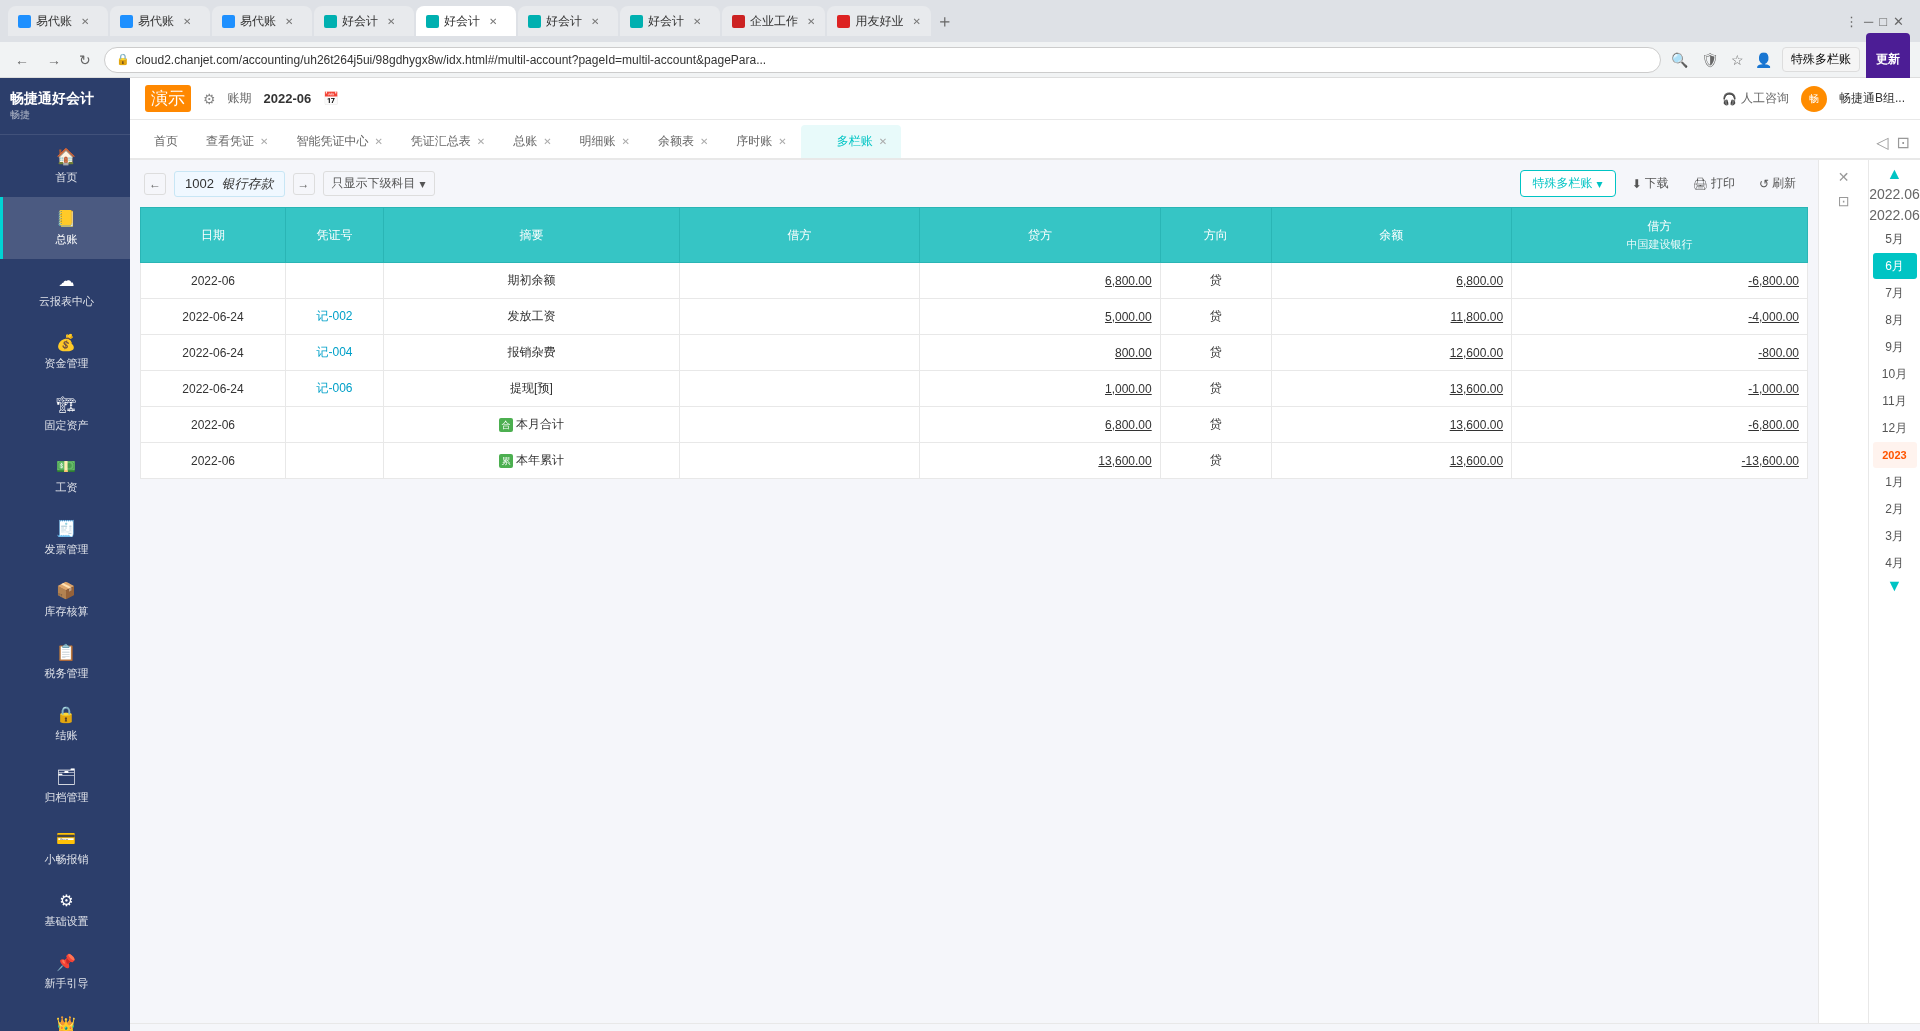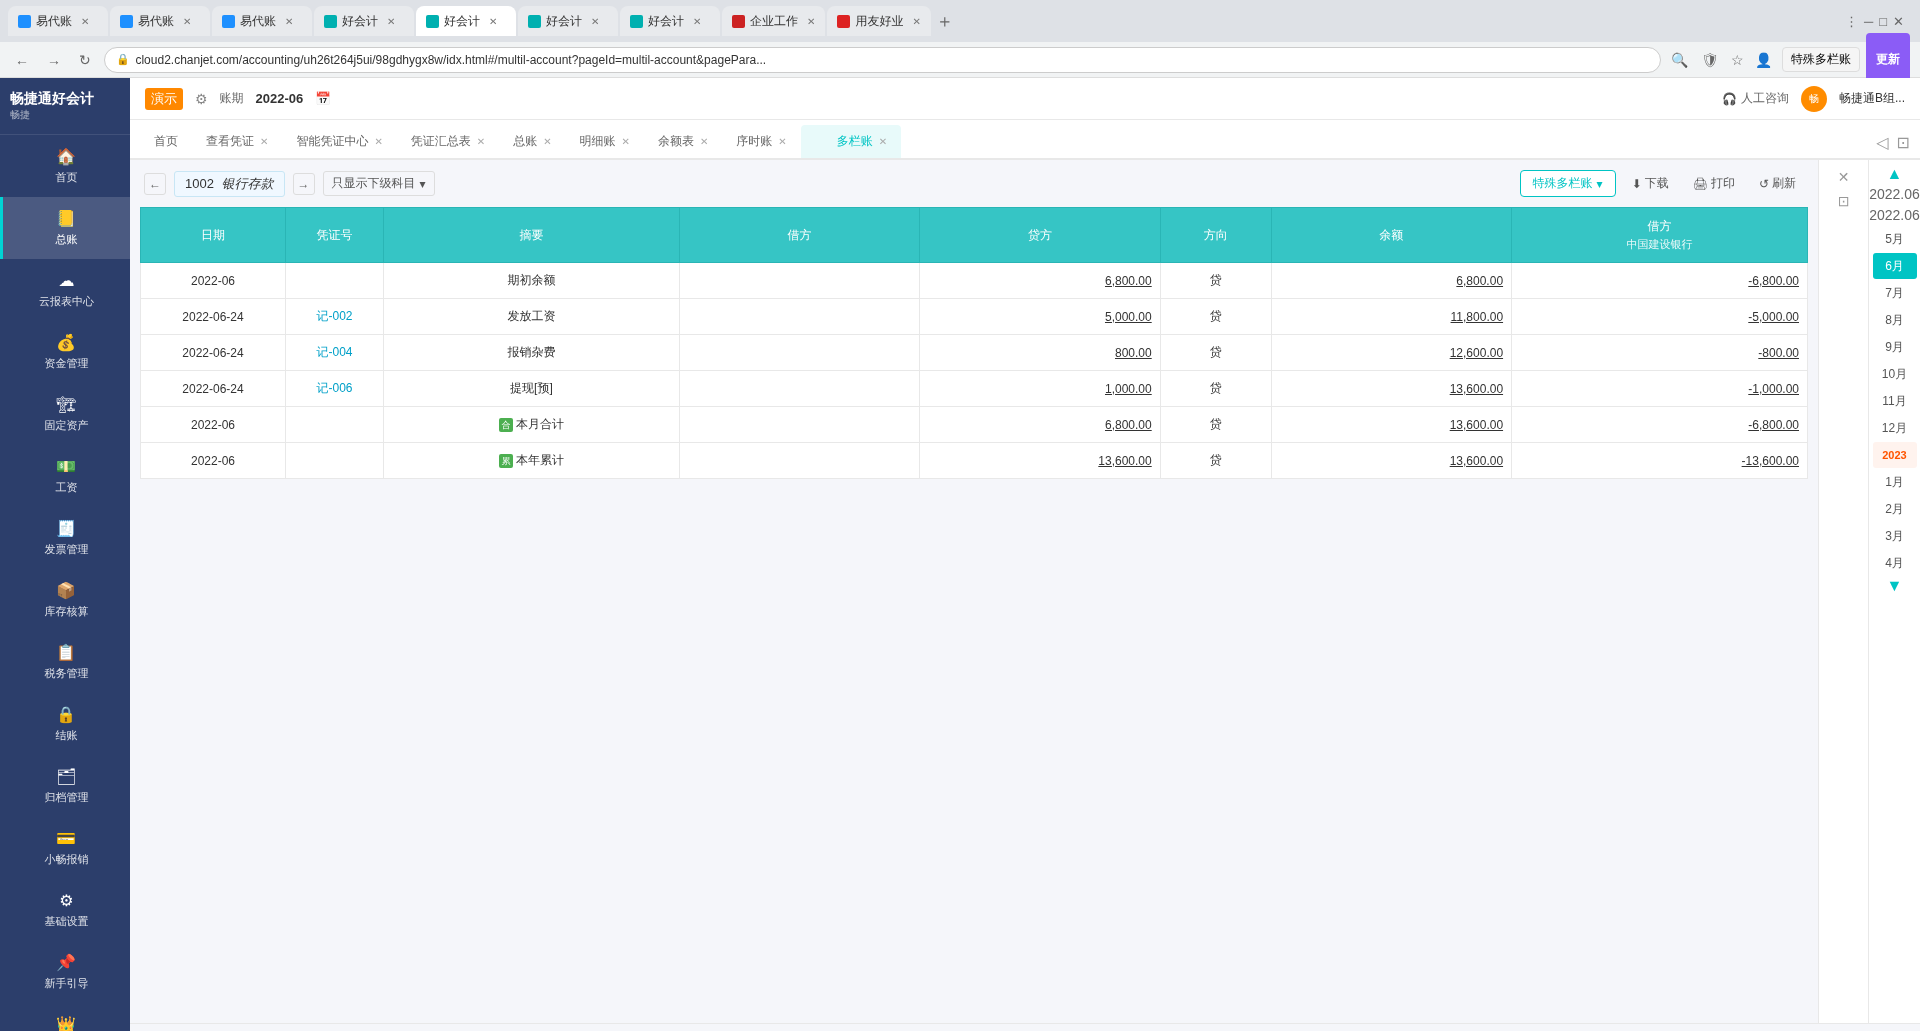--- a/index.html
+++ b/index.html
@@ -12,42 +12,42 @@
     .tab-close { margin-left: 4px; color: #777; font-size: 10px; cursor: pointer; }
     .tab-add { width: 28px; height: 28px; display: flex; align-items: center; justify-content: center; font-size: 18px; color: #666; cursor: pointer; }
 
     .address-bar-row { background: #f1f3f4; height: 36px; display: flex; align-items: center; padding: 0 10px; gap: 8px; border-bottom: 1px solid #ddd; }
     .nav-btn { background: none; border: none; color: #666; cursor: pointer; font-size: 14px; padding: 3px 5px; }
     .address-bar { flex: 1; height: 26px; background: #fff; border: 1px solid #ccc; border-radius: 13px; padding: 0 12px; font-size: 12px; color: #333; display: flex; align-items: center; }
     .address-url { flex: 1; overflow: hidden; text-overflow: ellipsis; white-space: nowrap; }
     .toolbar-icons { display: flex; gap: 6px; align-items: center; }
     .toolbar-icon { color: #666; cursor: pointer; font-size: 14px; padding: 3px; }
     .wuhen-btn { background: #f5f5f5; border: 1px solid #ddd; border-radius: 4px; padding: 3px 8px; font-size: 12px; cursor: pointer; }
-    .update-btn { background: #8b5cf6; color: #fff; border: none; border-radius: 4px; padding: 18px 10px; font-size: 12px; cursor: pointer; font-weight: bold; }
+    .update-btn { background: #4c1d95; color: #fff; border: none; border-radius: 4px; padding: 18px 10px; font-size: 12px; cursor: pointer; font-weight: bold; }
 
     
     .app-layout { display: flex; height: calc(1031px - 74px); }
 
     
     .sidebar { width: 130px; background: #2c3e6b; color: #fff; display: flex; flex-direction: column; overflow-y: auto; flex-shrink: 0; }
     .sidebar-logo { padding: 12px 10px; border-bottom: 1px solid rgba(255,255,255,0.1); }
     .logo-title { font-size: 14px; font-weight: bold; color: #fff; }
     .logo-sub { font-size: 10px; color: rgba(255,255,255,0.6); }
     .sidebar-item { display: flex; flex-direction: column; align-items: center; padding: 12px 5px; cursor: pointer; gap: 4px; border-left: 3px solid transparent; }
     .sidebar-item.active { background: rgba(255,255,255,0.15); border-left-color: #00d4d4; }
     .sidebar-item-icon { font-size: 16px; }
     .sidebar-item-label { font-size: 11px; color: rgba(255,255,255,0.85); text-align: center; }
     .sidebar-item.active .sidebar-item-label { color: #fff; }
 
     
     .main-content { flex: 1; display: flex; flex-direction: column; background: #f5f6fa; overflow: hidden; }
 
     
     .top-bar { background: #fff; height: 42px; display: flex; align-items: center; padding: 0 15px; gap: 12px; border-bottom: 1px solid #e8e8e8; flex-shrink: 0; }
-    .demo-badge { background: #ff8800; color: #fff; font-size: 13px; padding: 2px 6px; border-radius: 3px; }
+    .demo-badge { background: #ff8800; color: #fff; font-size: 17px; padding: 2px 6px; border-radius: 3px; }
     .period-label { color: #666; font-size: 12px; }
     .period-value { color: #333; font-size: 13px; font-weight: bold; }
     .top-bar-right { margin-left: auto; display: flex; align-items: center; gap: 12px; }
     .consult-btn { display: flex; align-items: center; gap: 4px; color: #666; font-size: 12px; cursor: pointer; }
     .user-avatar { width: 26px; height: 26px; background: #ff8c00; border-radius: 50%; display: flex; align-items: center; justify-content: center; color: #fff; font-size: 10px; }
     .user-name { font-size: 12px; color: #333; }
 
     
     .tab-bar { background: #fff; height: 40px; display: flex; align-items: flex-end; padding: 0 10px; border-bottom: 2px solid #e8e8e8; flex-shrink: 0; overflow-x: auto; }
     .app-tab { display: flex; align-items: center; gap: 4px; padding: 8px 14px; font-size: 12px; color: #666; cursor: pointer; border-bottom: 2px solid transparent; margin-bottom: -2px; white-space: nowrap; }
@@ -385,21 +385,21 @@
             </tr>
 
             <tr>
               <td>2022-06-24</td>
               <td class="link">记-002</td>
               <td>发放工资</td>
               <td class="right"></td>
               <td class="right">5,000.00</td>
               <td>贷</td>
               <td class="right">11,800.00</td>
-              <td class="right">-5,000.00</td>
+              <td class="right">-4,000.00</td>
             </tr>
 
             <tr>
               <td>2022-06-24</td>
               <td class="link">记-004</td>
               <td>报销杂费</td>
               <td class="right"></td>
               <td class="right">800.00</td>
               <td>贷</td>
               <td class="right">12,600.00</td>

